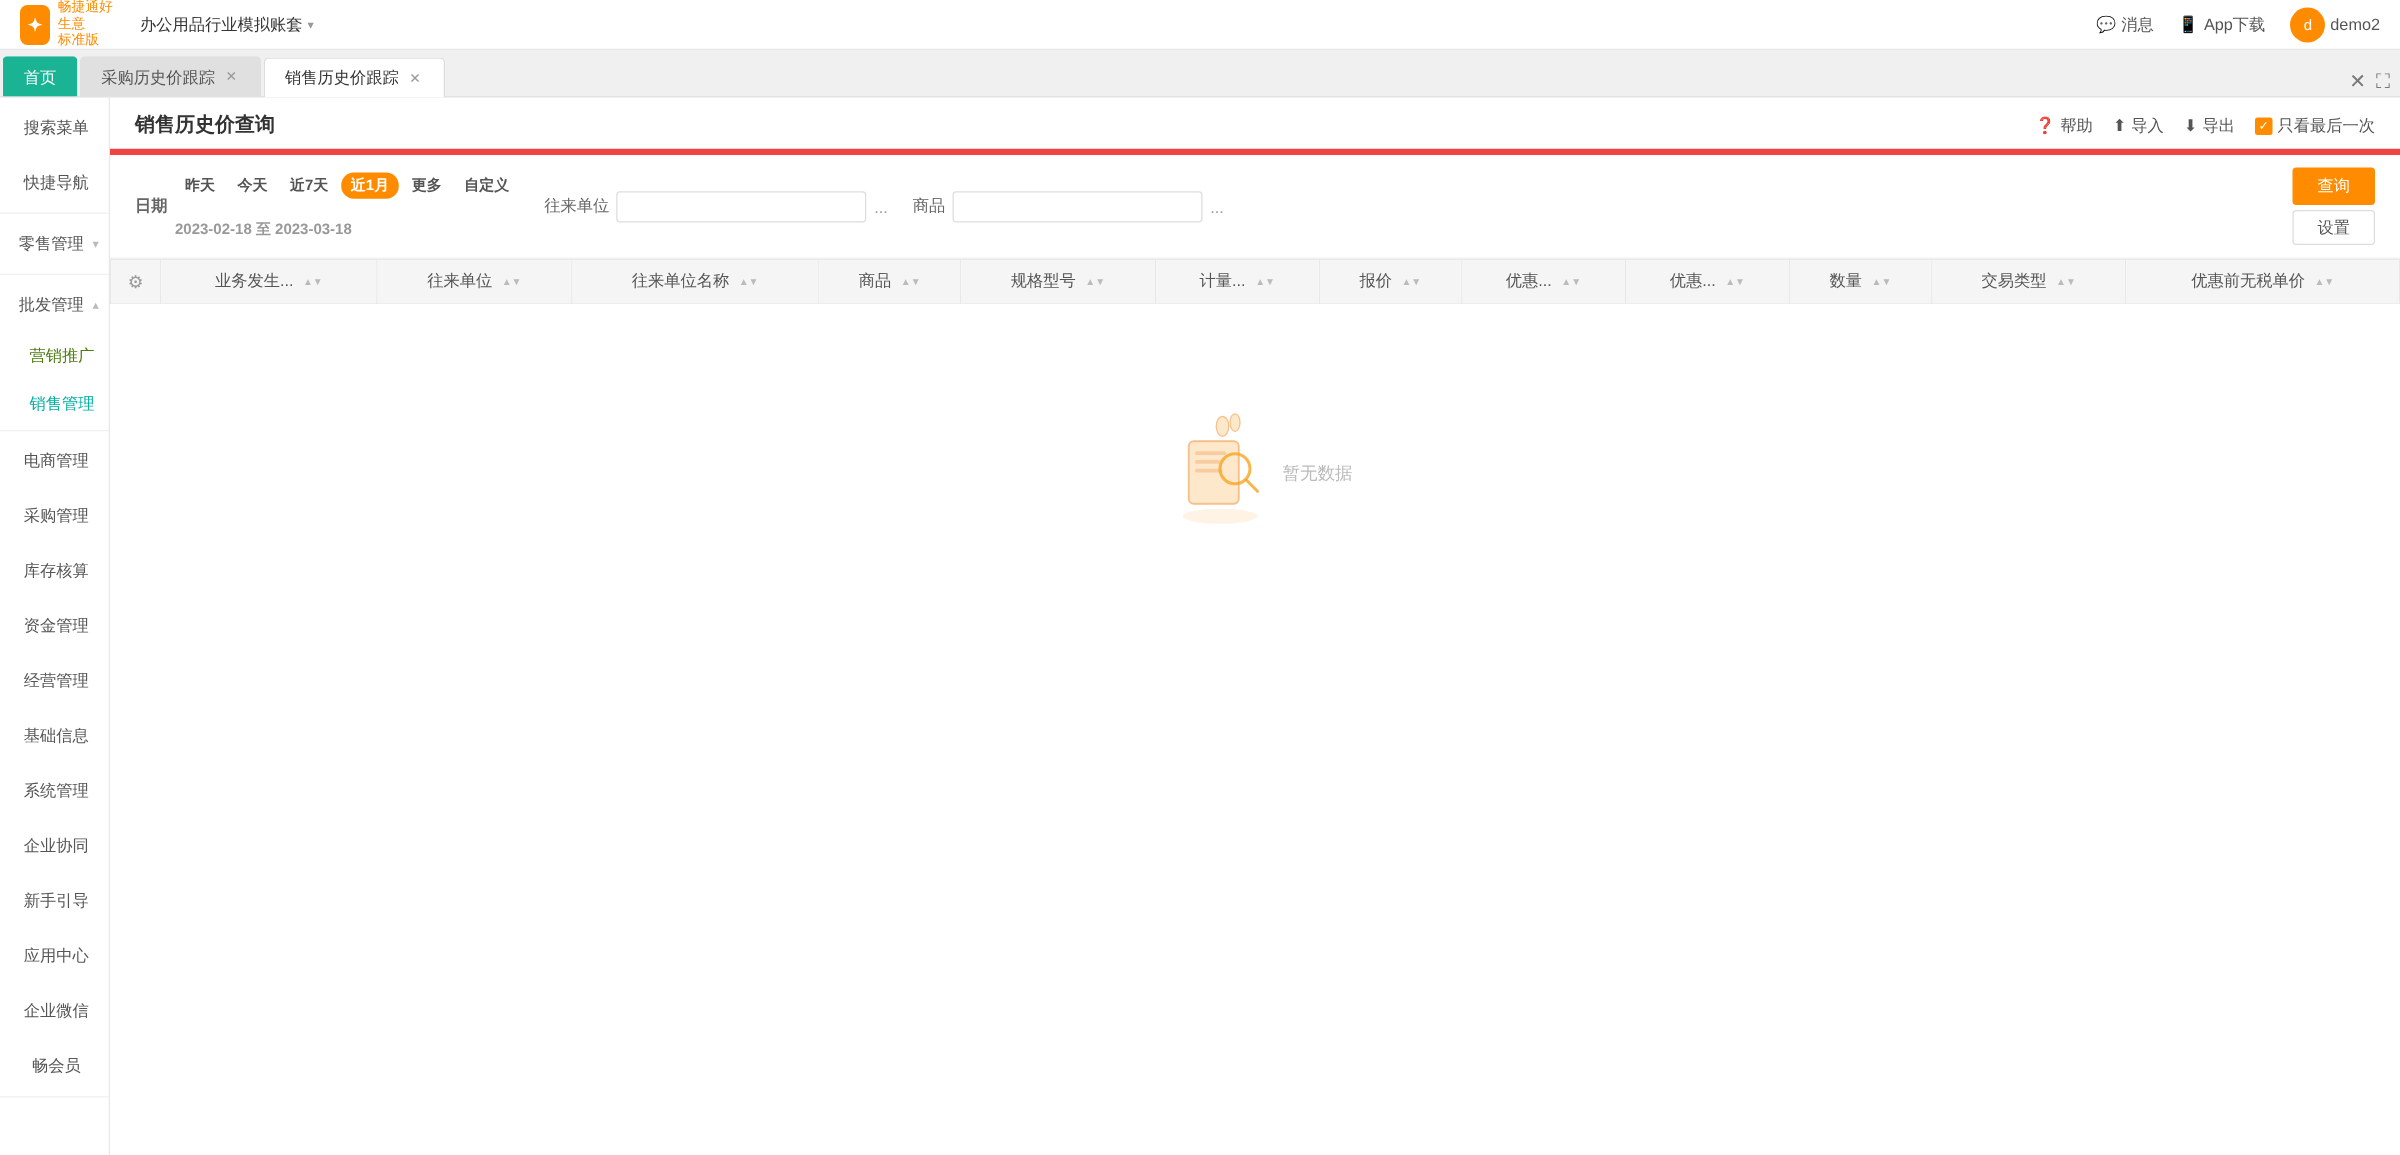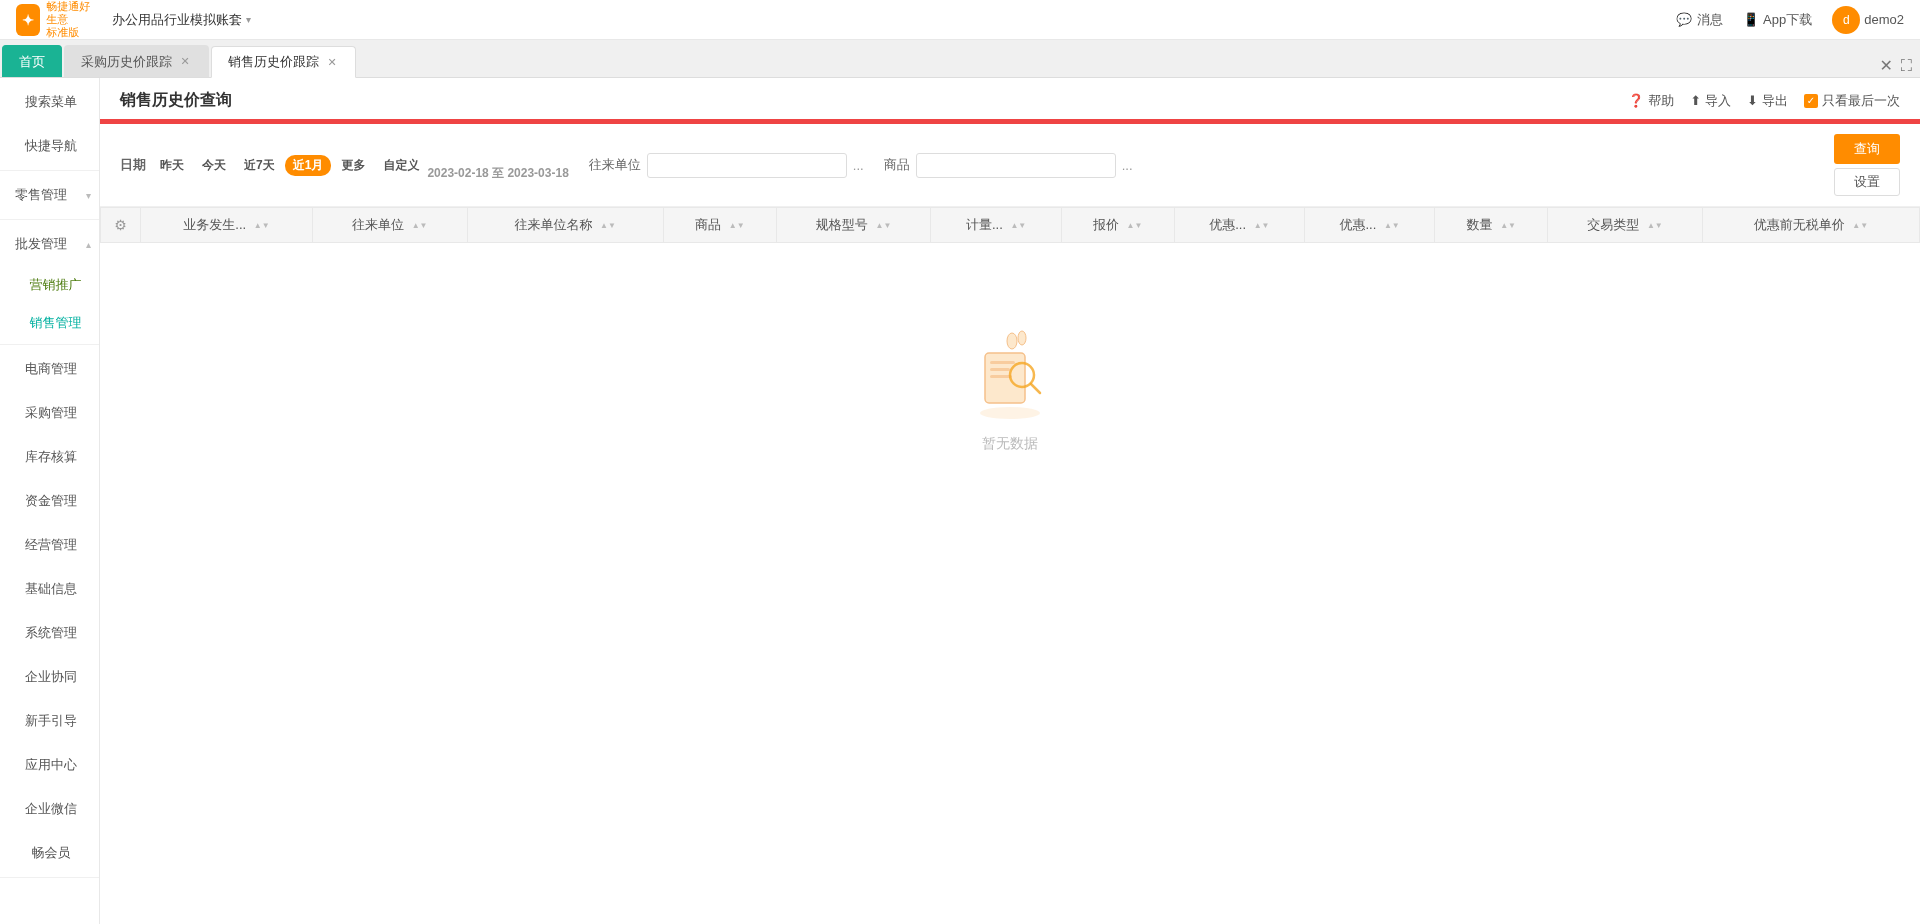--- a/index.html
+++ b/index.html
@@ -69,21 +69,21 @@
 
     
     .main-layout {
       display: flex;
       flex: 1;
       overflow: hidden;
     }
 
     
     .sidebar {
-      width: 100px;
+      width: 88px;
       background: #fff;
       border-right: 1px solid #e8e8e8;
       display: flex;
       flex-direction: column;
       flex-shrink: 0;
       overflow-y: auto;
     }
     .sidebar-item {
       height: 44px;
       display: flex;
@@ -198,34 +198,33 @@
       top: 0;
       z-index: 1;
     }
     .data-table th .sort-icons { display: inline-flex; flex-direction: column; margin-left: 4px; font-size: 8px; color: #bbb; vertical-align: middle; }
     .settings-col { width: 40px; text-align: center; }
     .gear-btn { cursor: pointer; color: #999; font-size: 14px; }
 
     
     .empty-state {
       display: flex;
-      flex-direction: column;
       align-items: center;
       justify-content: center;
       padding: 80px 0;
       color: #bbb;
     }
     .empty-illustration {
       width: 100px;
       height: 100px;
       margin-bottom: 12px;
     }
     .empty-text { font-size: 14px; color: #bbb; }
 
-    .filter-date-col { display: flex; flex-direction: row; }
+    .filter-date-col { display: flex; flex-direction: column; }
   </style>
 </head>
 <body>
 
 <div class="top-header">
   <div class="top-header-left">
     <div class="logo-area">
       <div class="logo-icon">✦</div>
       <div class="logo-text" style="white-space:pre-line;">畅捷通好生意
 标准版</div>

